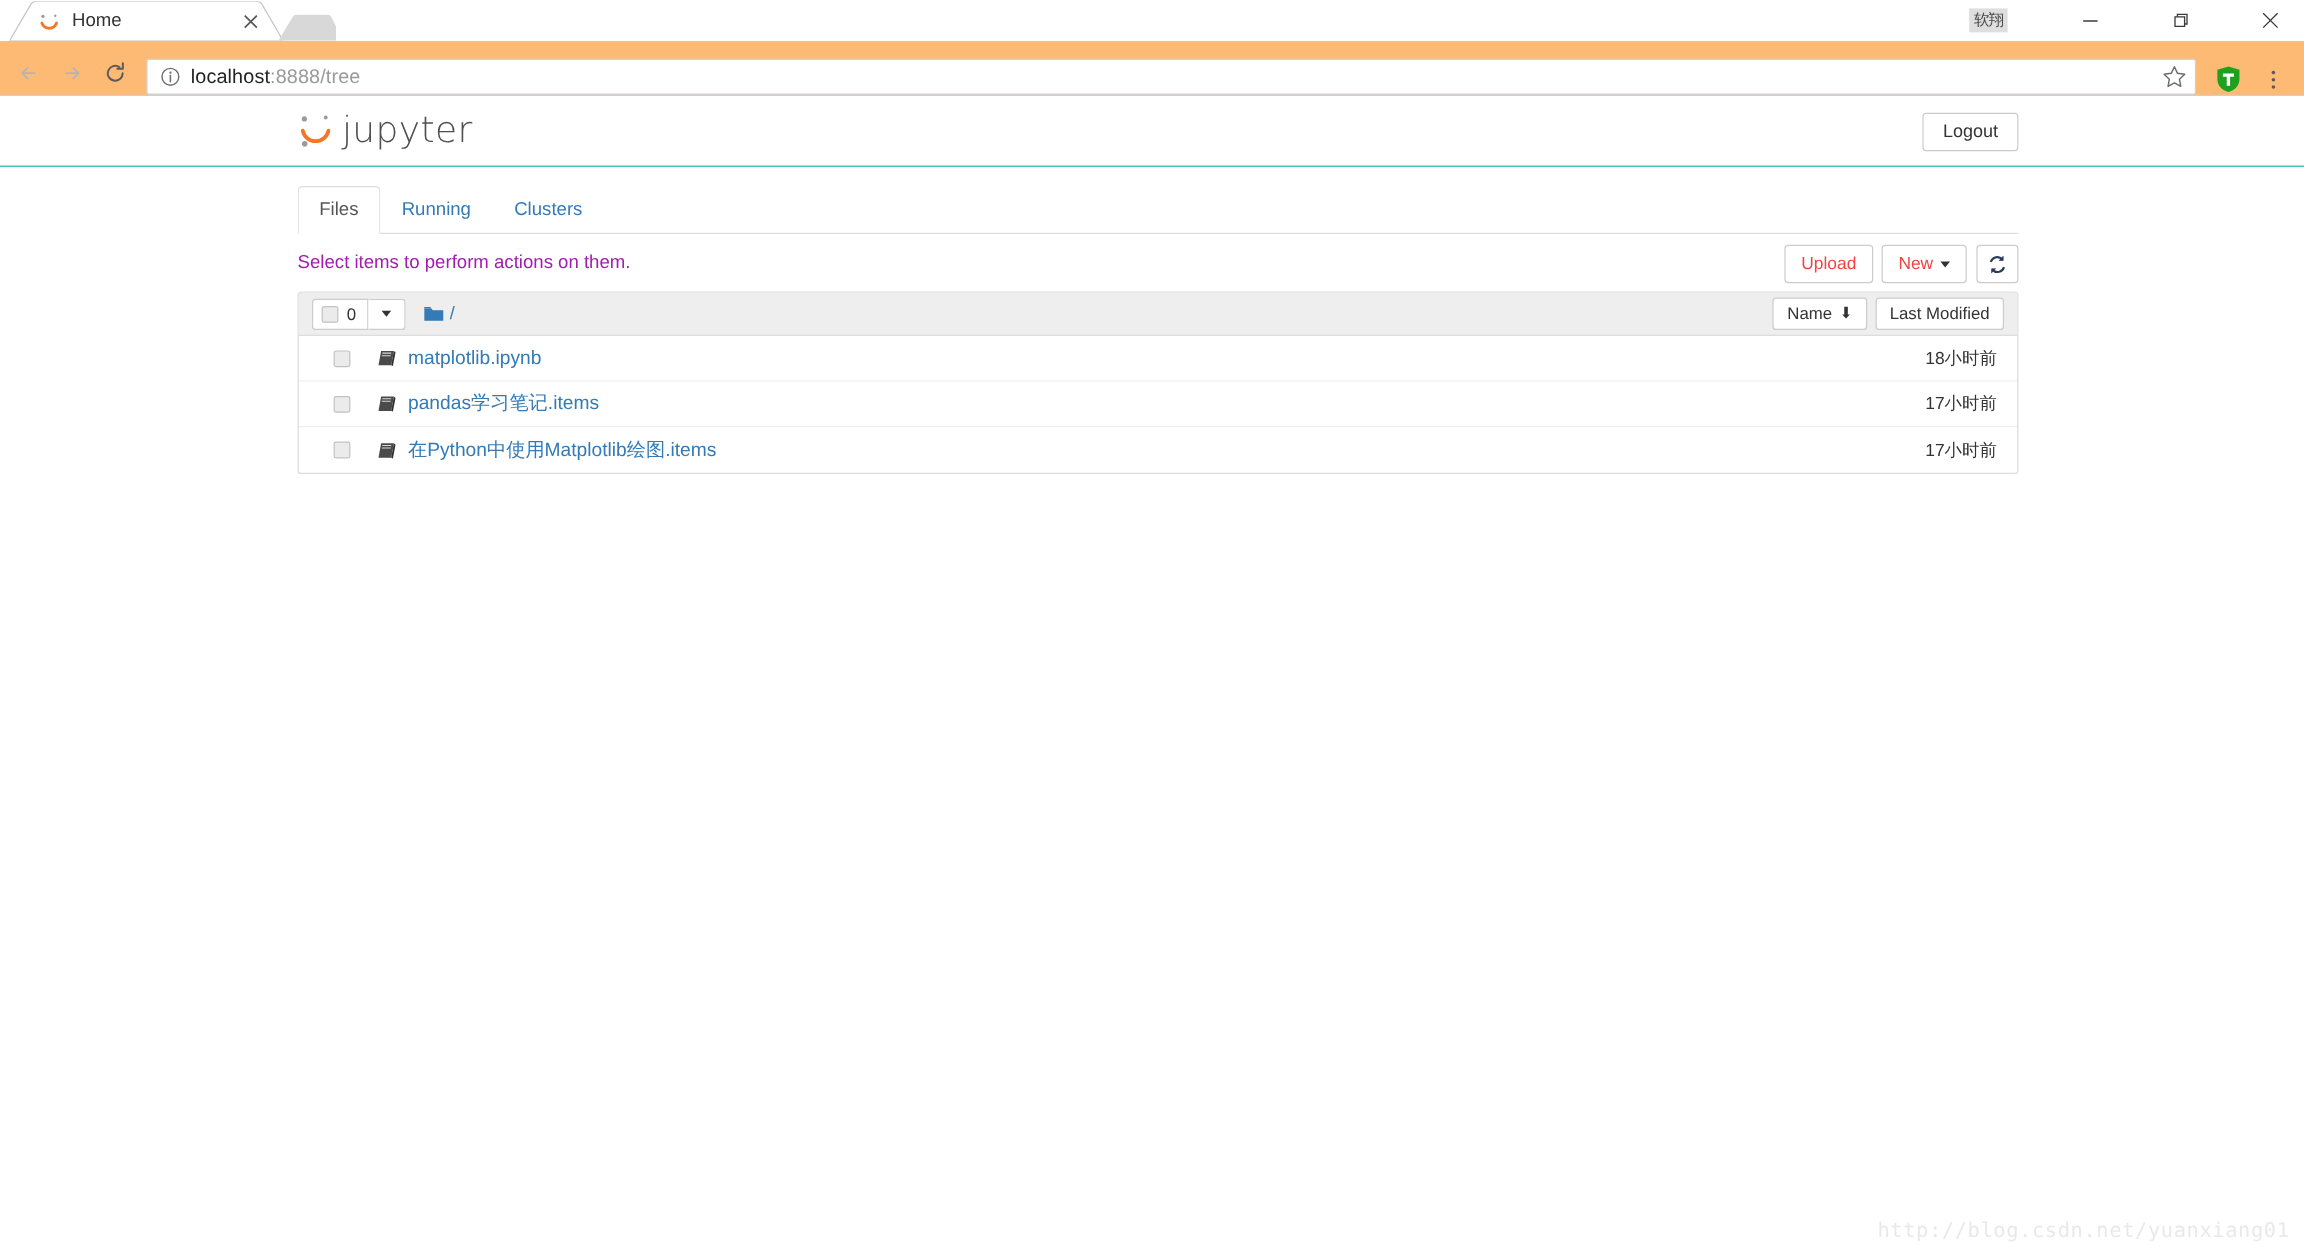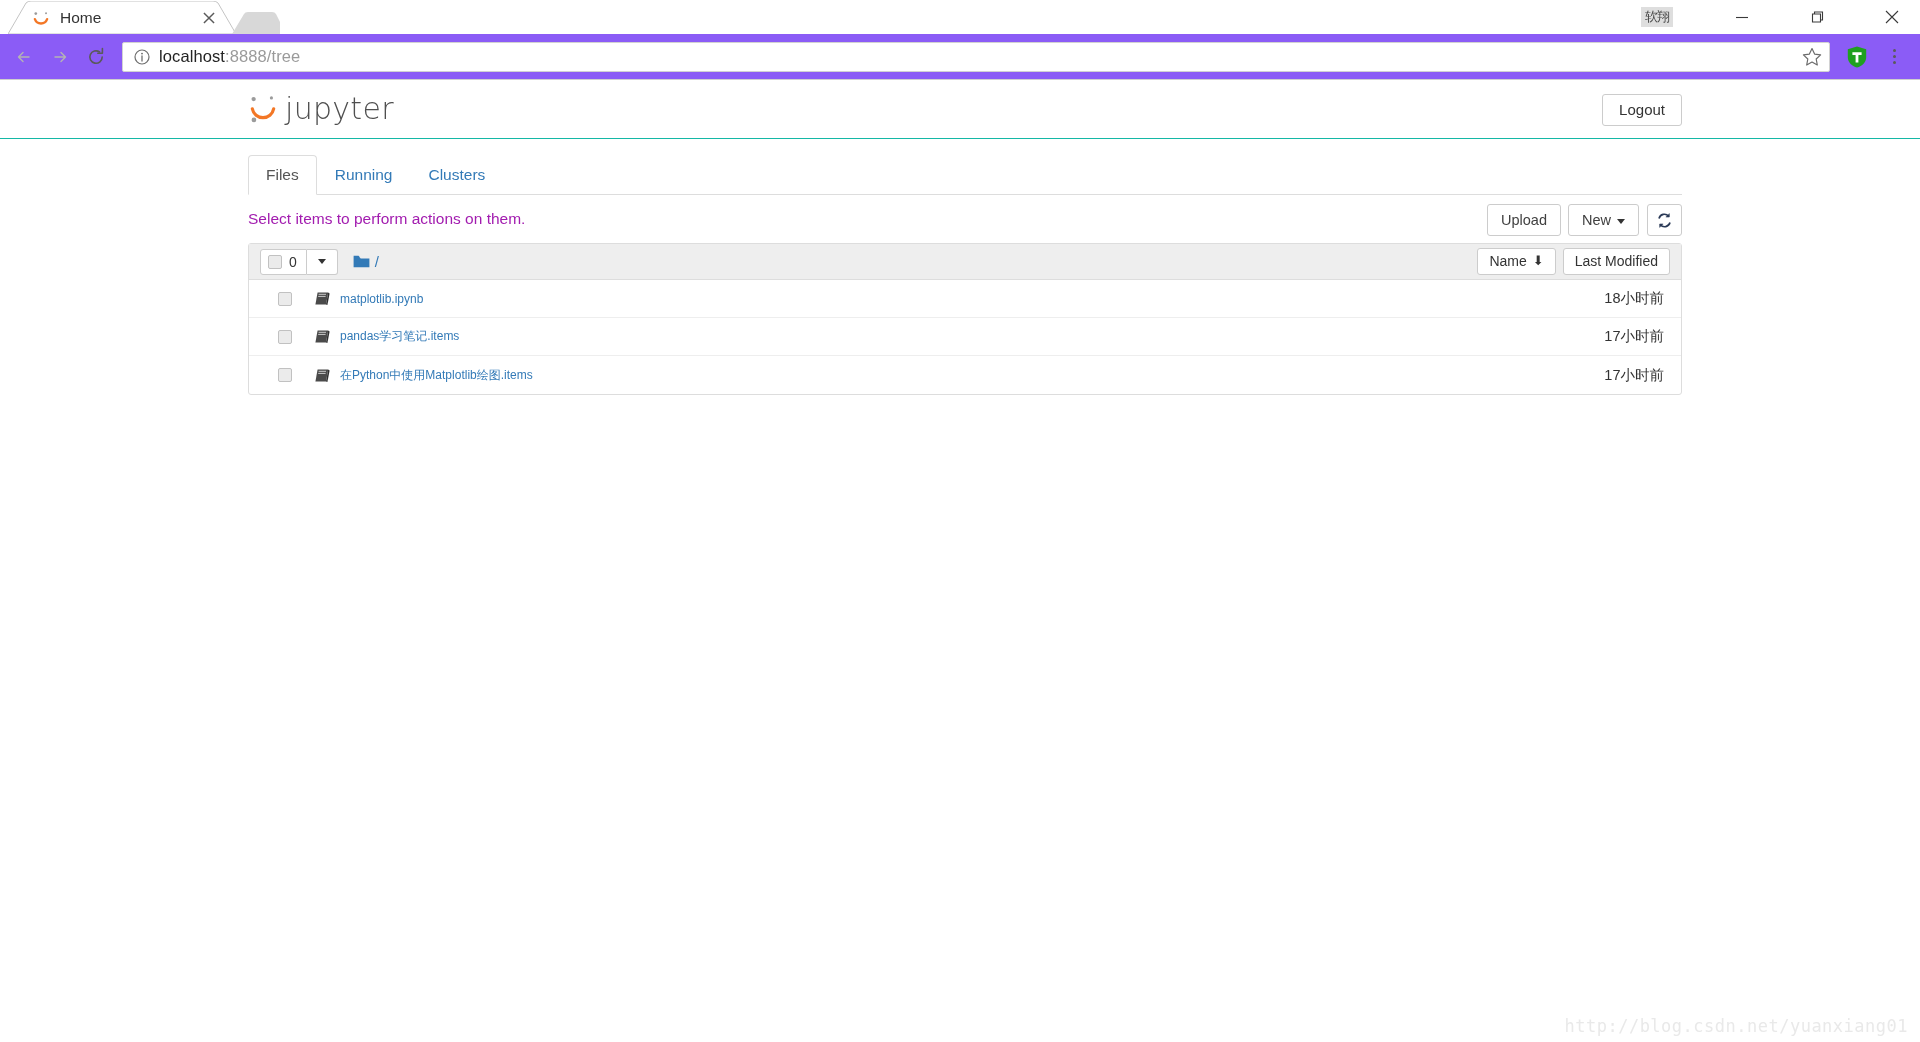--- a/index.html
+++ b/index.html
@@ -71,24 +71,24 @@
   }
   .tab-newstub {
     position: relative;
     margin-left: -4px;
     width: 48px;
     height: 22px;
   }
 
   .toolbar {
     height: 46px;
-    background: #8b5cf6;
+    background: #fdba74;
     border-bottom: 1px solid #cfcfcf;
     display: flex;
-    align-items: center;
+    align-items: flex-end;
     box-sizing: border-box;
     padding: 0 12px 0 6px;
   }
   .nav-btn {
     width: 36px; height: 36px;
     display: flex; align-items: center; justify-content: center;
     color: #b4b4b4;
     flex: none;
   }
   .nav-btn.active { color: #5a5a5a; }
@@ -246,21 +246,21 @@
     right: 0;
     top: 9px;
     display: flex;
     align-items: center;
   }
   .btn {
     background: #ffffff;
     border: 1px solid #cccccc;
     border-radius: 3px;
     font-size: 14.5px;
-    color: #404040;
+    color: #ef4444;
     padding: 6px 13px;
     line-height: 1.25;
     white-space: nowrap;
   }
   .caret-down {
     display: inline-block;
     width: 0; height: 0;
     border-left: 4.5px solid transparent;
     border-right: 4.5px solid transparent;
     border-top: 5px solid #333333;
@@ -354,21 +354,21 @@
     border-bottom: 1px solid #eeeeee;
     padding: 0 11px 0 11px;
     box-sizing: border-box;
     position: relative;
   }
   .file-row:last-child { border-bottom: none; }
   .file-row .cb { margin-left: 18px; }
   .nb-icon { width: 17px; height: 17px; margin-left: 22px; flex: none; }
   .file-name {
     margin-left: 9px;
-    font-size: 12px;
+    font-size: 16px;
     color: #337ab7;
   }
   .file-time {
     position: absolute;
     right: 17px;
     font-size: 14.5px;
     color: #333333;
   }
 
   .watermark {

